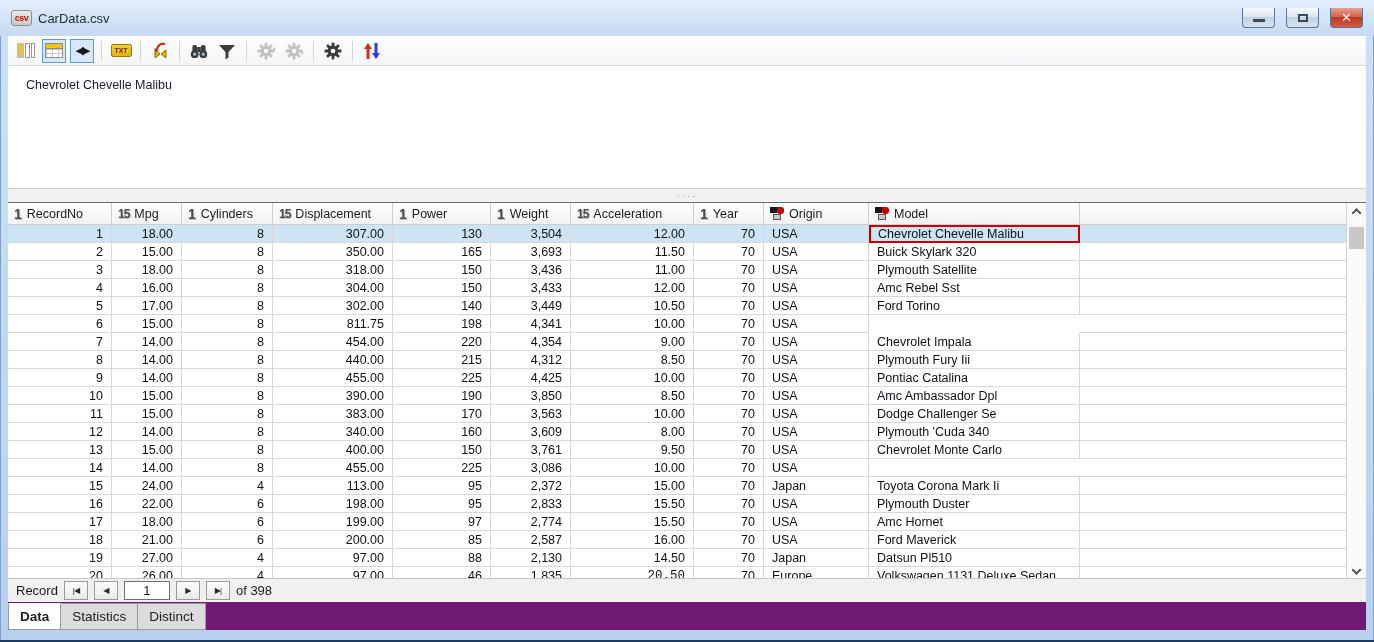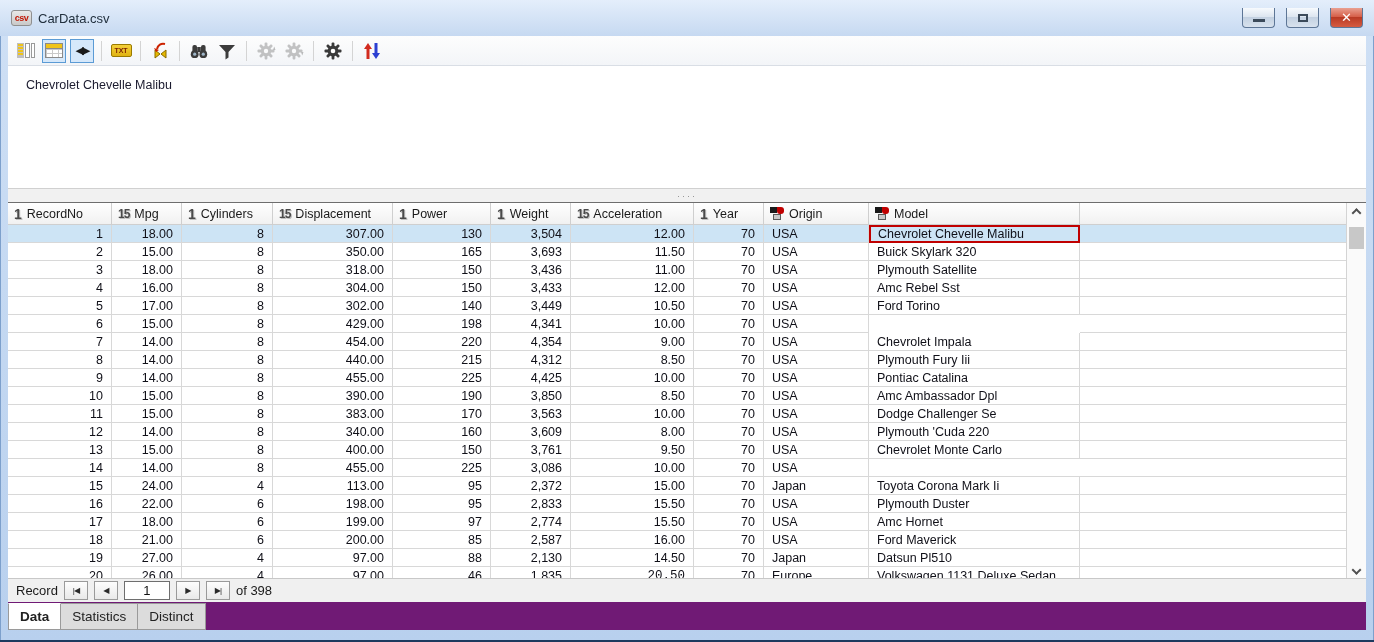--- a/index.html
+++ b/index.html
@@ -419,21 +419,21 @@
             <div class="t-cell num" style="width: 123px;">10.50</div>
             <div class="t-cell num" style="width: 70px;">70</div>
             <div class="t-cell txt" style="width: 105px;">USA</div>
             <div class="t-cell txt" style="width: 211px;">Ford Torino</div>
             <div class="t-cell filler"></div>
           </div>
           <div class="t-row">
             <div class="t-cell num" style="width: 104px;">6</div>
             <div class="t-cell num" style="width: 70px;">15.00</div>
             <div class="t-cell num" style="width: 91px;">8</div>
-            <div class="t-cell num" style="width: 120px;">429.00</div>
+            <div class="t-cell num" style="width: 120px;">811.75</div>
             <div class="t-cell num" style="width: 98px;">198</div>
             <div class="t-cell num" style="width: 80px;">4,341</div>
             <div class="t-cell num" style="width: 123px;">10.00</div>
             <div class="t-cell num" style="width: 70px;">70</div>
             <div class="t-cell txt" style="width: 105px;">USA</div>
             <div class="t-cell txt" style="width: 211px; margin-top: 43px;">Ford Galaxie 500</div>
             <div class="t-cell filler"></div>
           </div>
           <div class="t-row">
             <div class="t-cell num" style="width: 104px;">7</div>
@@ -503,21 +503,21 @@
           <div class="t-row">
             <div class="t-cell num" style="width: 104px;">12</div>
             <div class="t-cell num" style="width: 70px;">14.00</div>
             <div class="t-cell num" style="width: 91px;">8</div>
             <div class="t-cell num" style="width: 120px;">340.00</div>
             <div class="t-cell num" style="width: 98px;">160</div>
             <div class="t-cell num" style="width: 80px;">3,609</div>
             <div class="t-cell num" style="width: 123px;">8.00</div>
             <div class="t-cell num" style="width: 70px;">70</div>
             <div class="t-cell txt" style="width: 105px;">USA</div>
-            <div class="t-cell txt" style="width: 211px;">Plymouth 'Cuda 220</div>
+            <div class="t-cell txt" style="width: 211px;">Plymouth 'Cuda 340</div>
             <div class="t-cell filler"></div>
           </div>
           <div class="t-row">
             <div class="t-cell num" style="width: 104px;">13</div>
             <div class="t-cell num" style="width: 70px;">15.00</div>
             <div class="t-cell num" style="width: 91px;">8</div>
             <div class="t-cell num" style="width: 120px;">400.00</div>
             <div class="t-cell num" style="width: 98px;">150</div>
             <div class="t-cell num" style="width: 80px;">3,761</div>
             <div class="t-cell num" style="width: 123px;">9.50</div>

